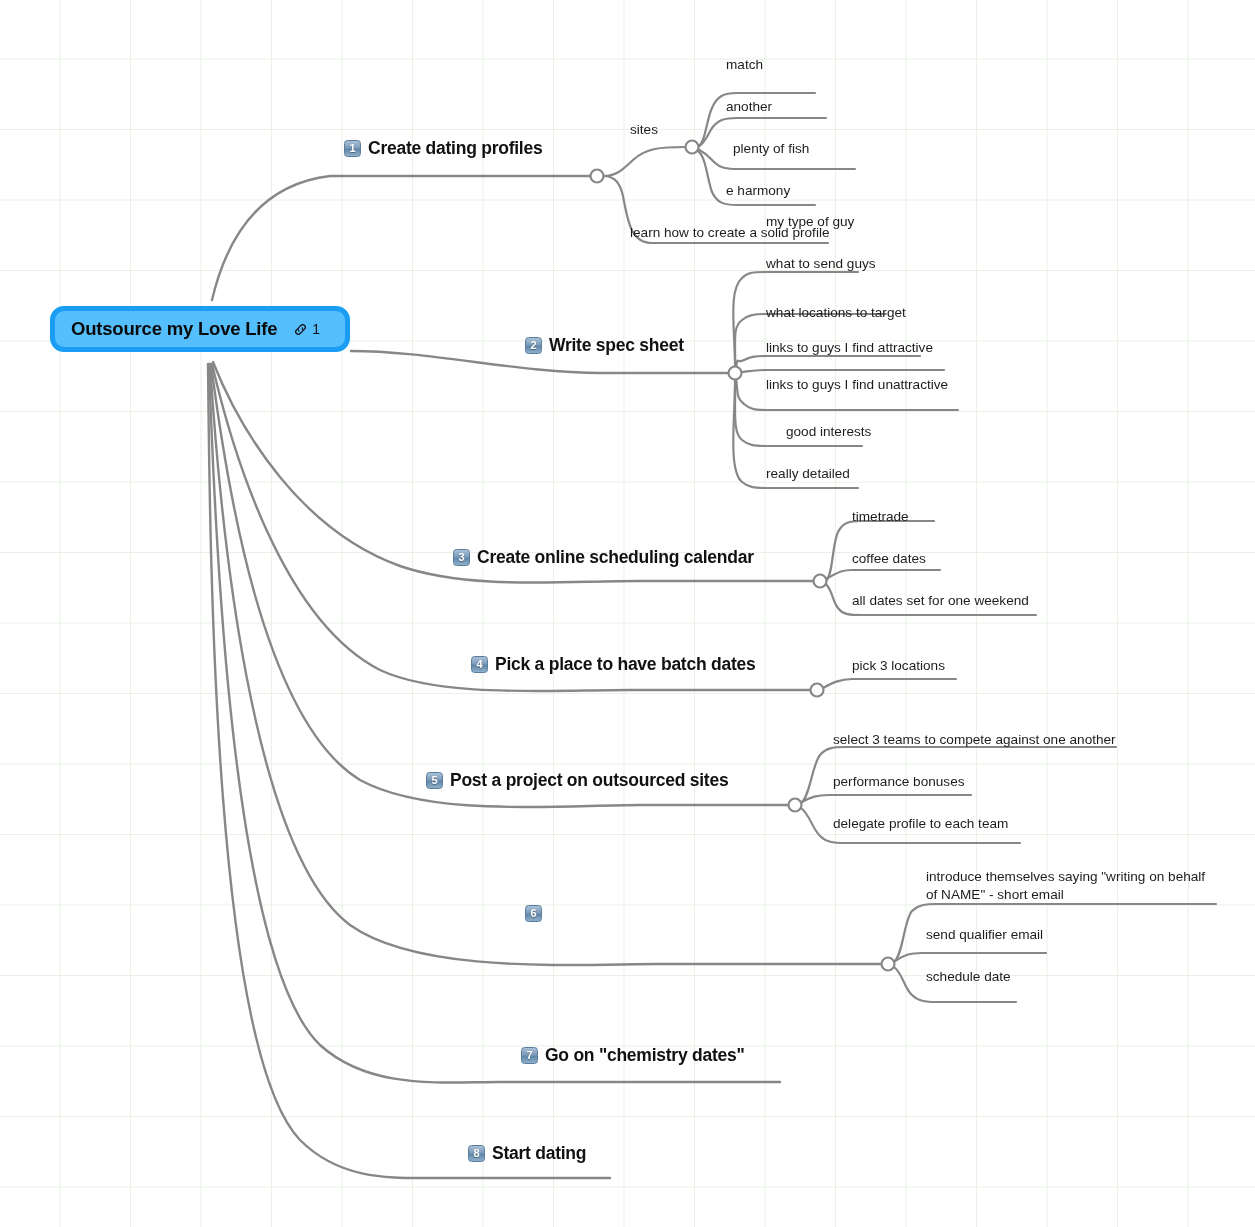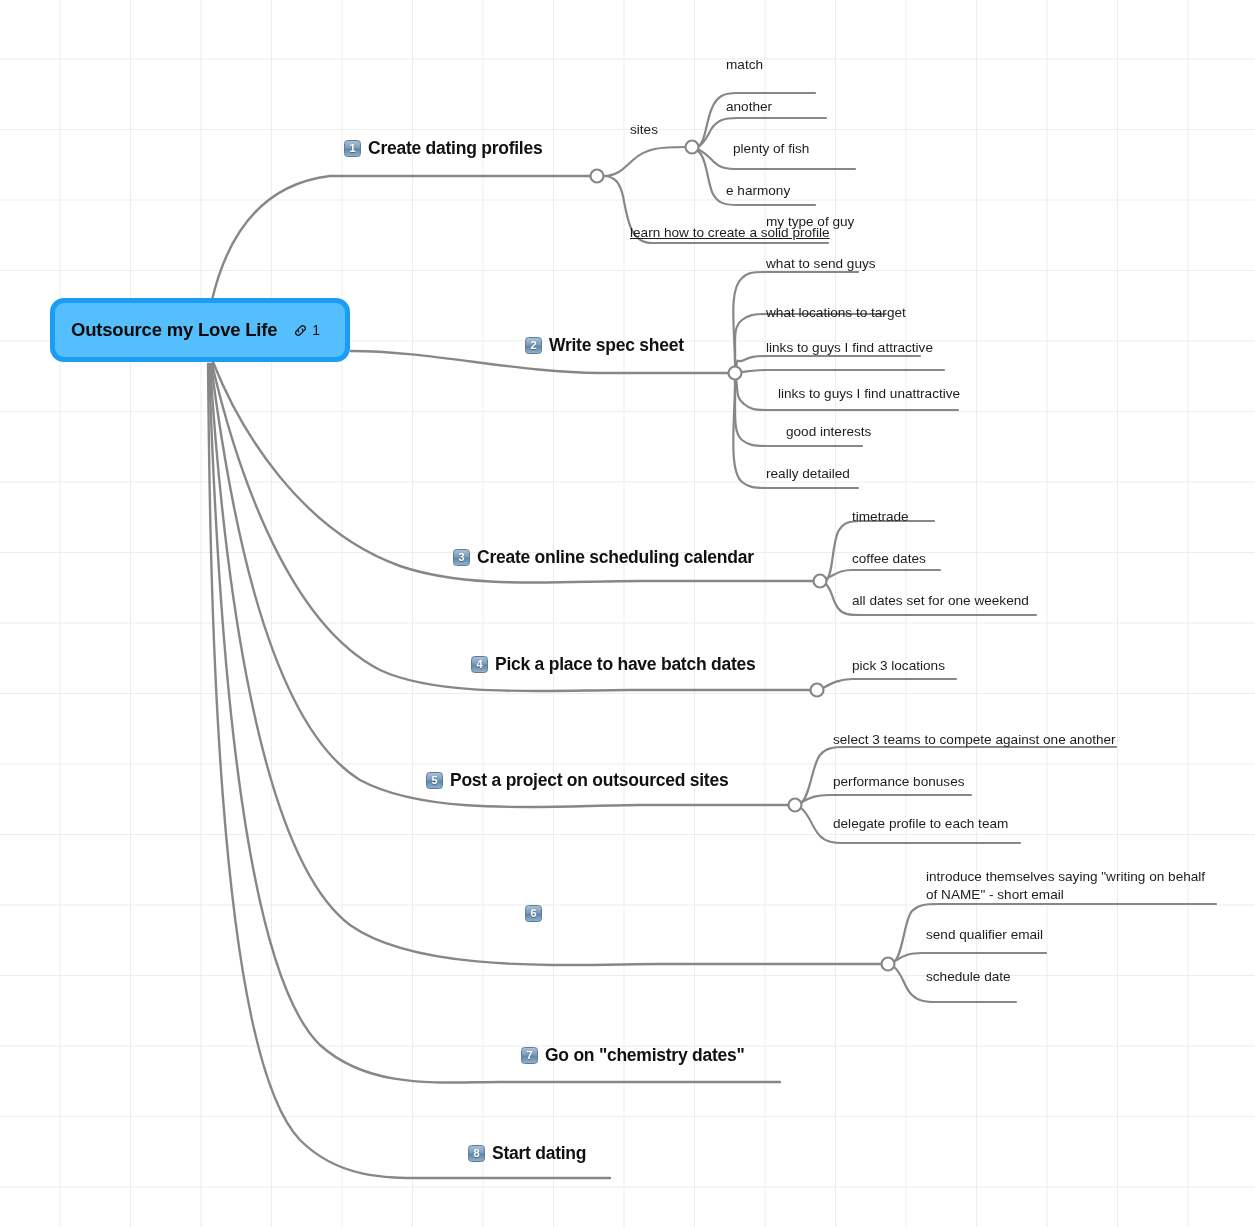--- a/index.html
+++ b/index.html
@@ -41,23 +41,23 @@
   .junction-dot {
     fill: #ffffff;
     stroke: #878787;
     stroke-width: 2.2;
   }
 
   
   #root-node {
     position: absolute;
     left: 50px;
-    top: 298px;
+    top: 306px;
     width: 300px;
-    height: 64px;
+    height: 46px;
     box-sizing: border-box;
     background: #55befd;
     border: 5px solid #1b9df4;
     border-radius: 14px;
     display: flex;
     align-items: center;
     padding: 0 16px;
     cursor: pointer;
   }
   #root-title {
@@ -225,31 +225,31 @@
     <span class="keycap">7</span>
     <span class="branch-text">Go on "chemistry dates"</span>
   </div>
 
   <div class="branch-label" style="left:468px; top:1140px;">
     <span class="keycap">8</span>
     <span class="branch-text">Start dating</span>
   </div>
 
   <div class="sub-label" style="left:630px; top:121px;">sites</div>
-  <div class="sub-label" style="left:630px; top:224px;text-decoration:underline;">learn how to create a solid profile</div>
+  <div class="sub-label" style="left:630px; top:224px;">learn how to create a solid profile</div>
   <div class="sub-label" style="left:726px; top:56px;">match</div>
   <div class="sub-label" style="left:726px; top:98px;">another</div>
   <div class="sub-label" style="left:726px; top:140px;margin-left:7px;">plenty of fish</div>
   <div class="sub-label" style="left:726px; top:182px;">e harmony</div>
 
   <div class="sub-label" style="left:766px; top:213px;">my type of guy</div>
   <div class="sub-label" style="left:766px; top:255px;">what to send guys</div>
   <div class="sub-label" style="left:766px; top:297px;margin-top:7px;">what locations to target</div>
   <div class="sub-label" style="left:766px; top:339px;">links to guys I find attractive</div>
-  <div class="sub-label" style="left:766px; top:385px;margin-left:12px;">links to guys I find unattractive</div>
+  <div class="sub-label" style="left:766px; top:376px;">links to guys I find unattractive</div>
   <div class="sub-label" style="left:766px; top:423px;margin-left:20px;">good interests</div>
   <div class="sub-label" style="left:766px; top:465px;">really detailed</div>
 
   <div class="sub-label" style="left:852px; top:508px;">timetrade</div>
   <div class="sub-label" style="left:852px; top:550px;">coffee dates</div>
   <div class="sub-label" style="left:852px; top:592px;">all dates set for one weekend</div>
 
   <div class="sub-label" style="left:852px; top:657px;">pick 3 locations</div>
 
   <div class="sub-label" style="left:833px; top:731px;">select 3 teams to compete against one another</div>

